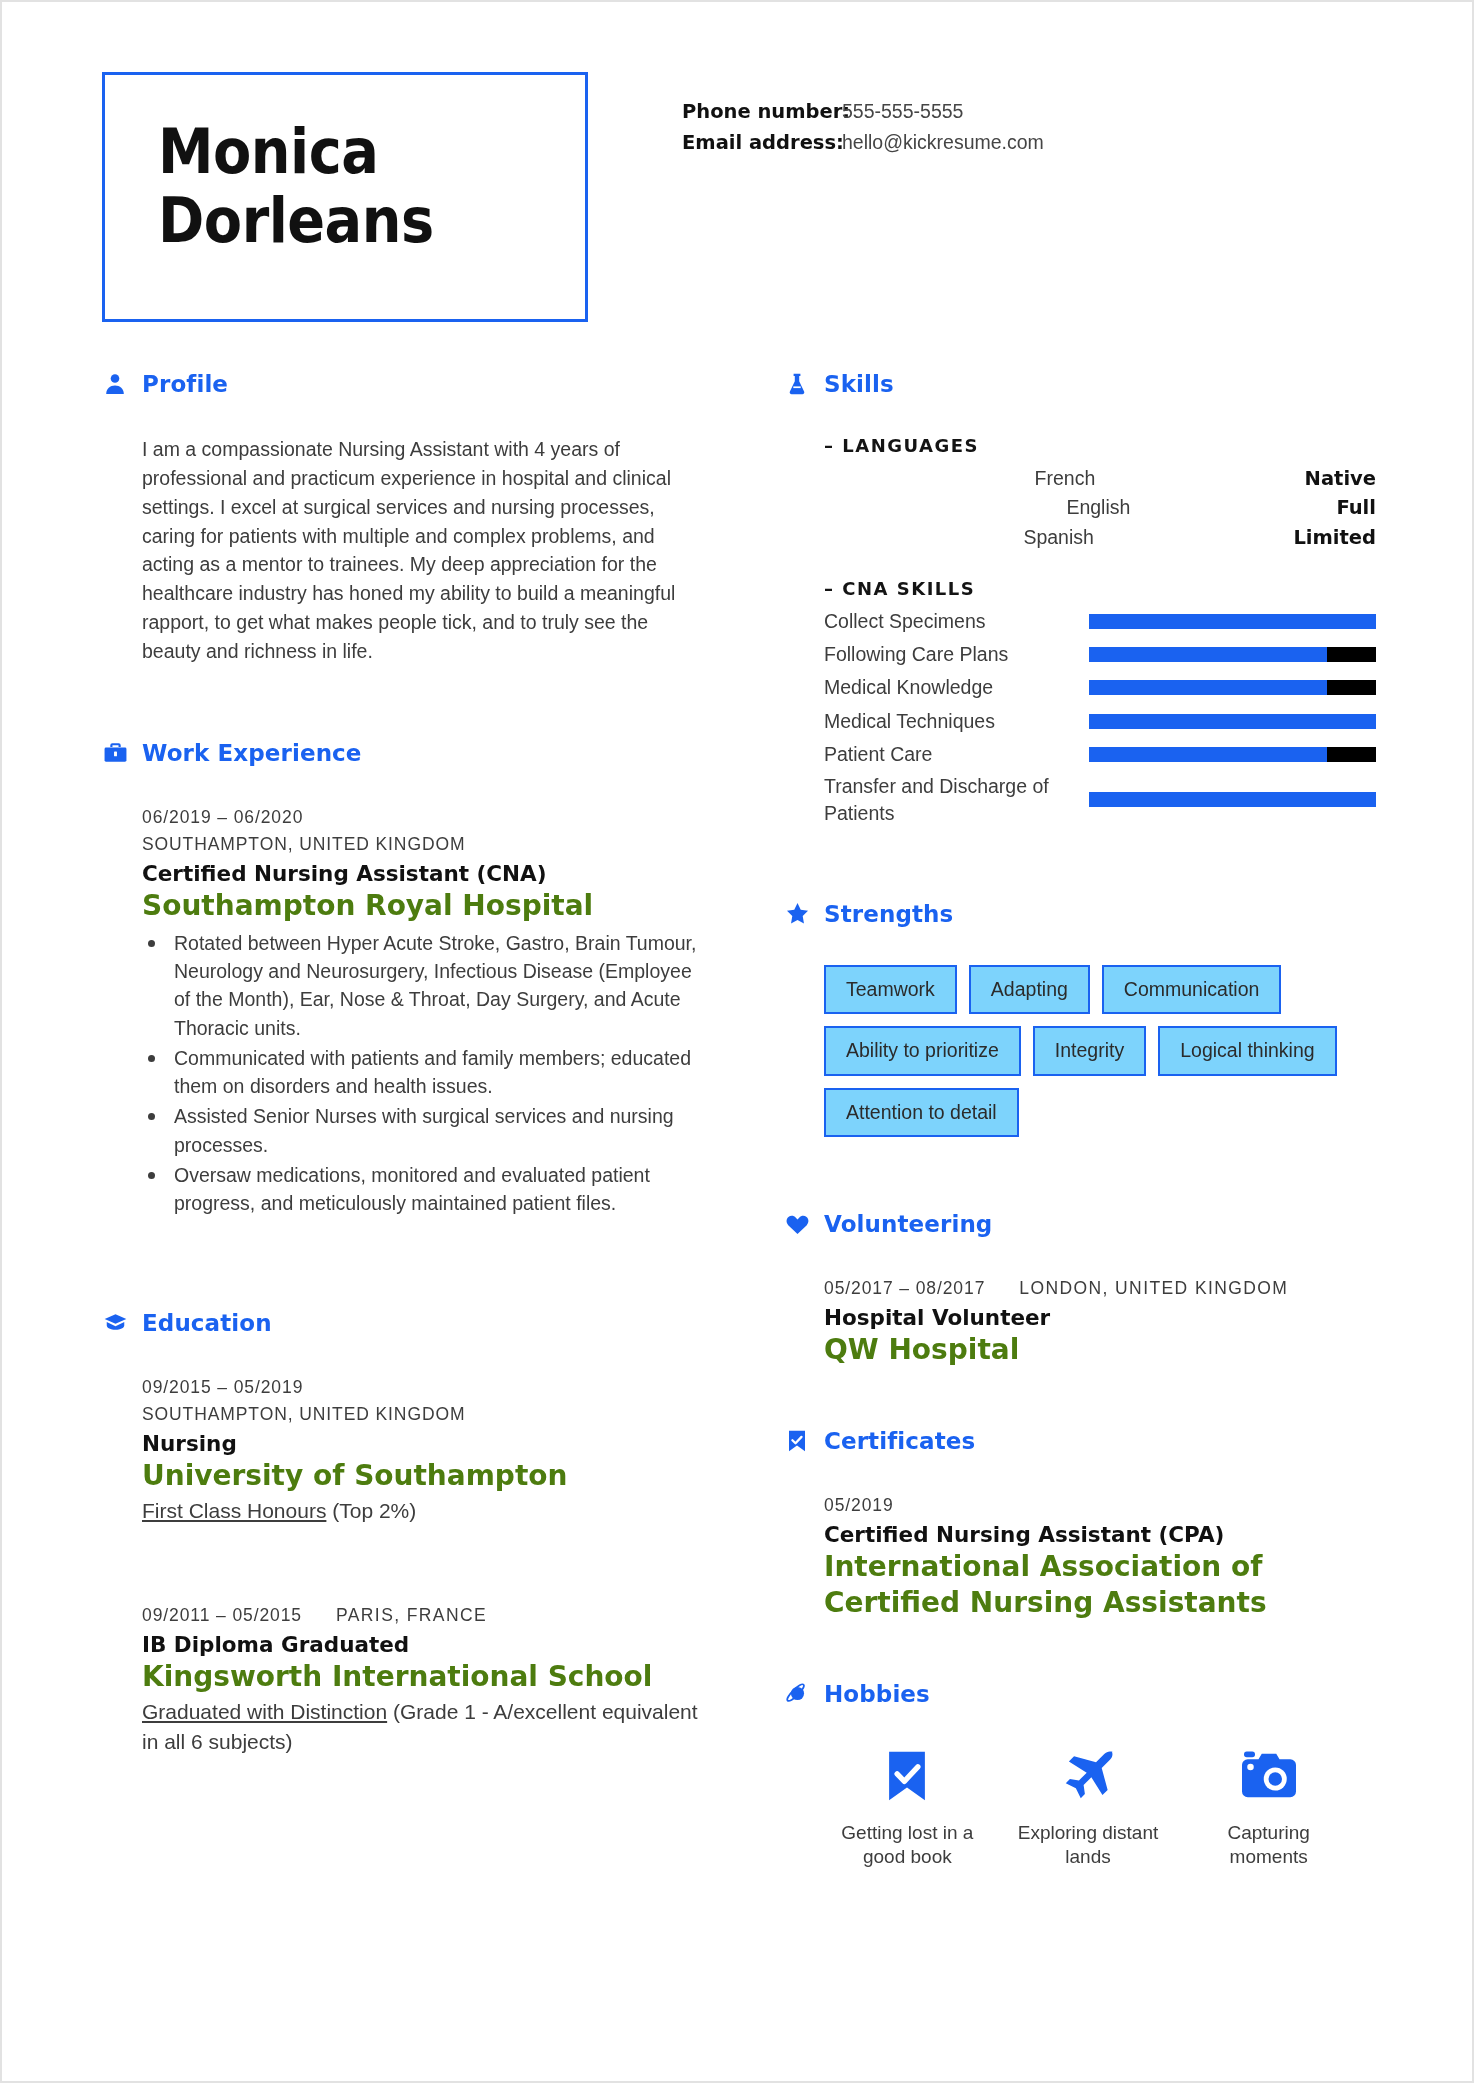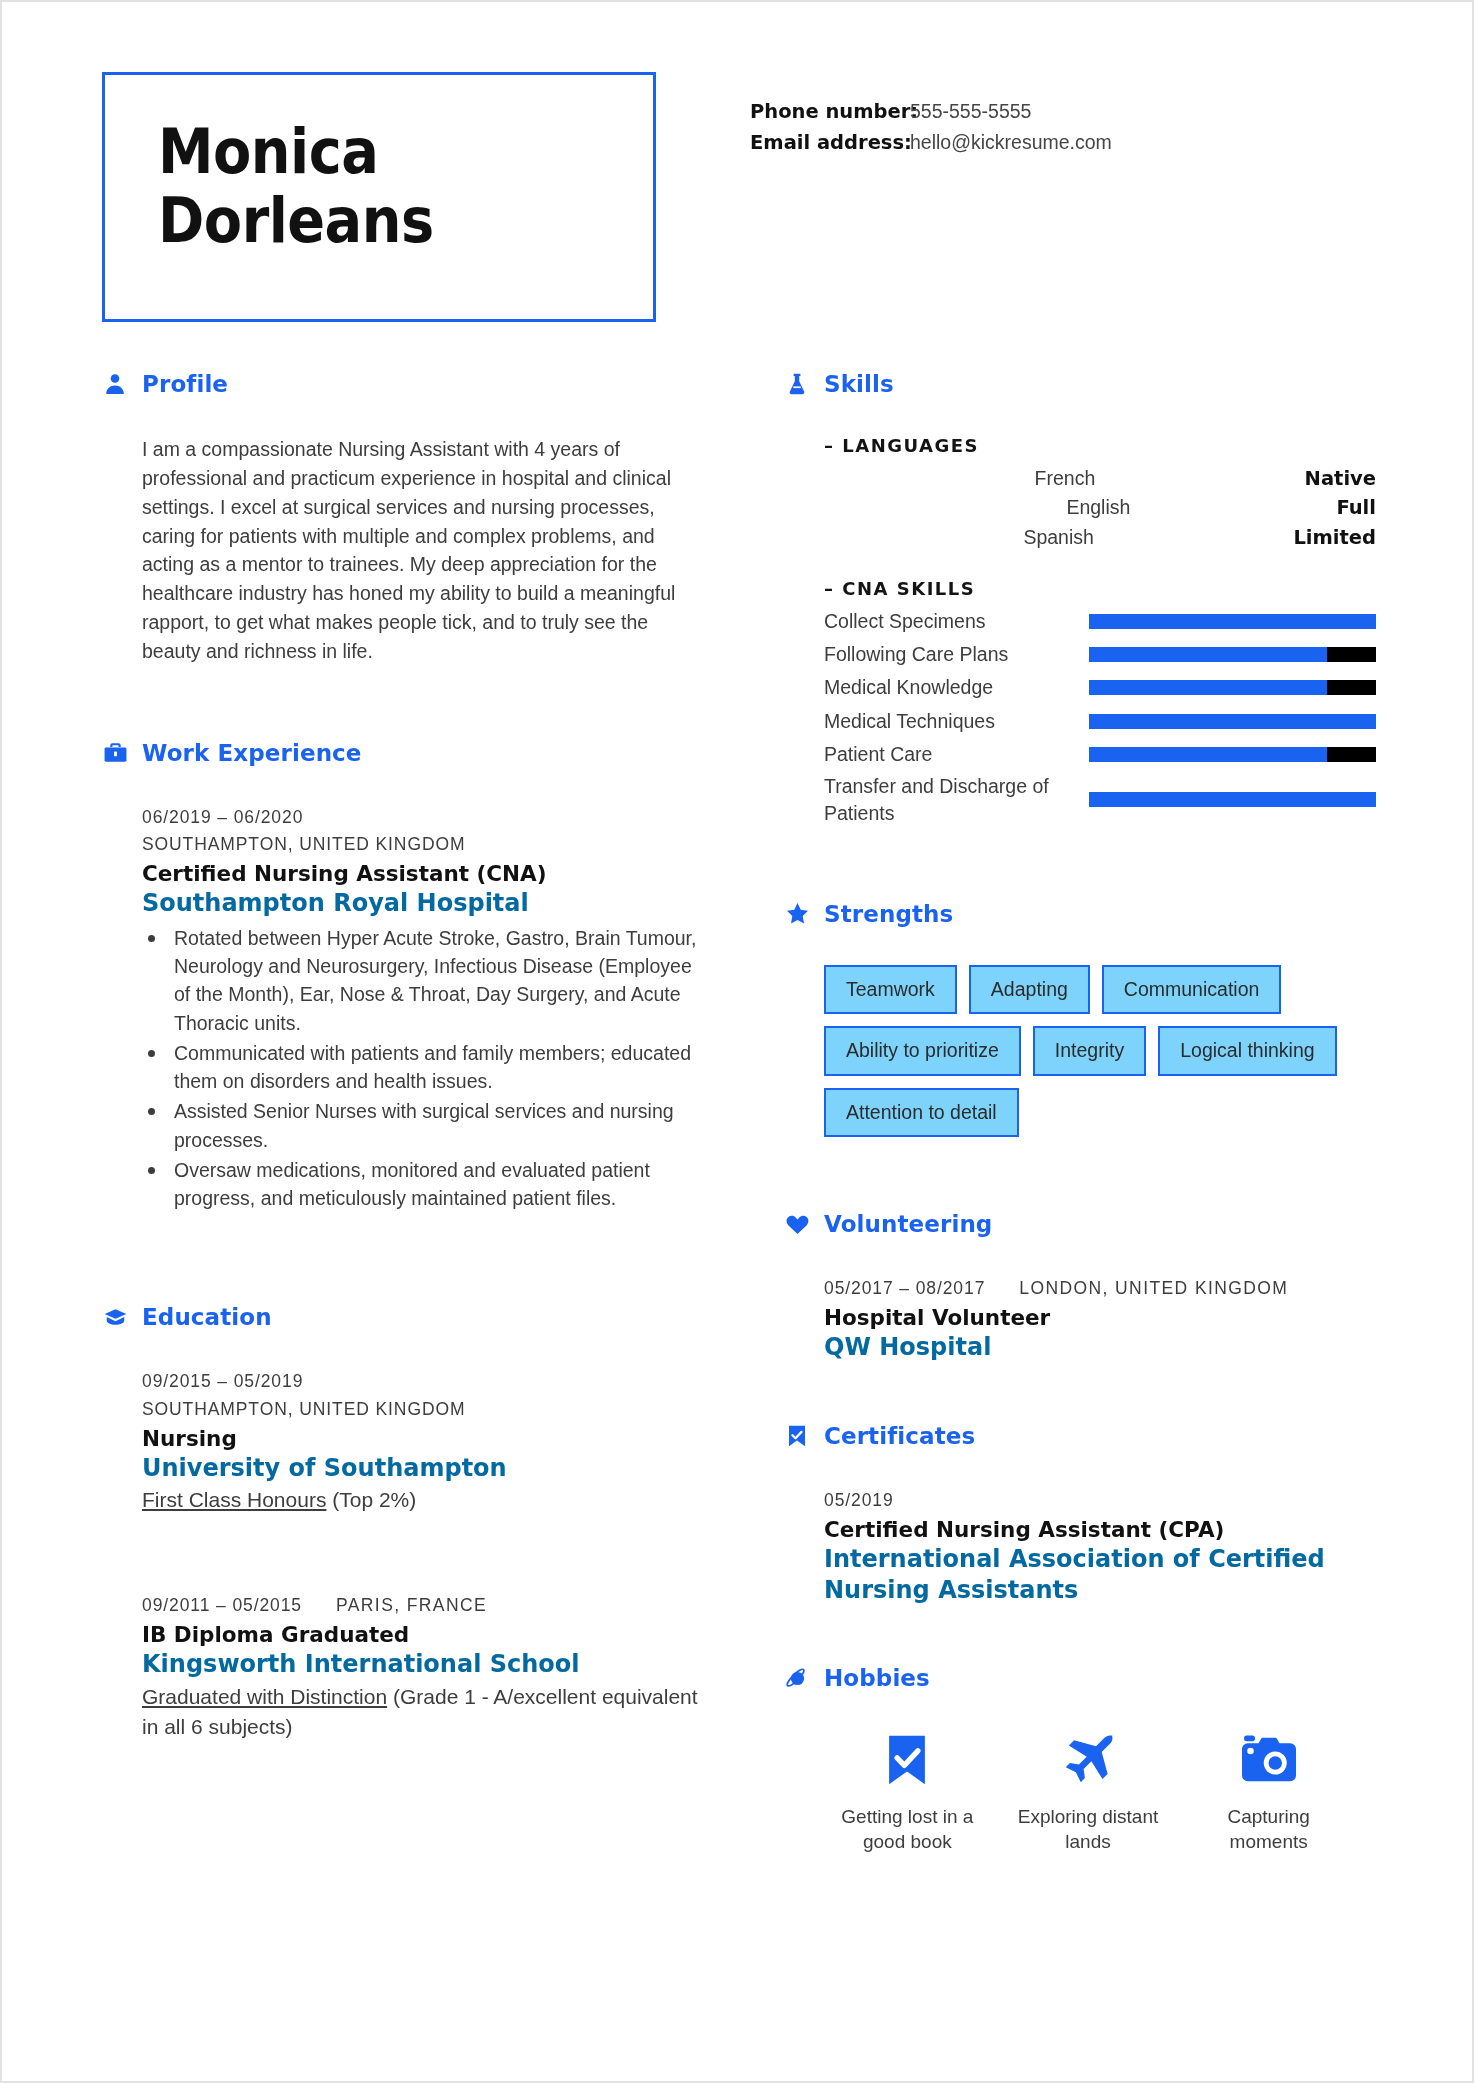--- a/index.html
+++ b/index.html
@@ -24,21 +24,21 @@
   }
 
   
   .header {
     display: flex;
     align-items: flex-start;
     height: 255px;
   }
   .name-box {
     border: 3px solid #1a62f0;
-    width: 554px;
+    width: 486px;
     height: 250px;
     padding: 42px 0 0 53px;
   }
   .name-line {
     font-weight: bold;
     font-size: 62px;
     line-height: 1.12;
     letter-spacing: -0.5px;
     color: #111111;
     font-family: "DejaVu Sans", sans-serif;
@@ -117,22 +117,22 @@
   .entry-title {
     font-weight: bold;
     font-size: 21.5px;
     color: #111111;
     line-height: 1.3;
     margin-top: 2px;
     font-family: "DejaVu Sans", sans-serif;
   }
   .entry-org {
     font-weight: bold;
-    font-size: 24px;
-    color: #0369a1;
+    font-size: 28px;
+    color: #4d7c0f;
     line-height: 1.28;
     font-family: "DejaVu Sans", sans-serif;
   }
   .entry-note {
     font-size: 21px;
     color: #3d3d3d;
     line-height: 1.45;
     margin-top: 2px;
   }
   .entry-note u { text-decoration: underline; }

